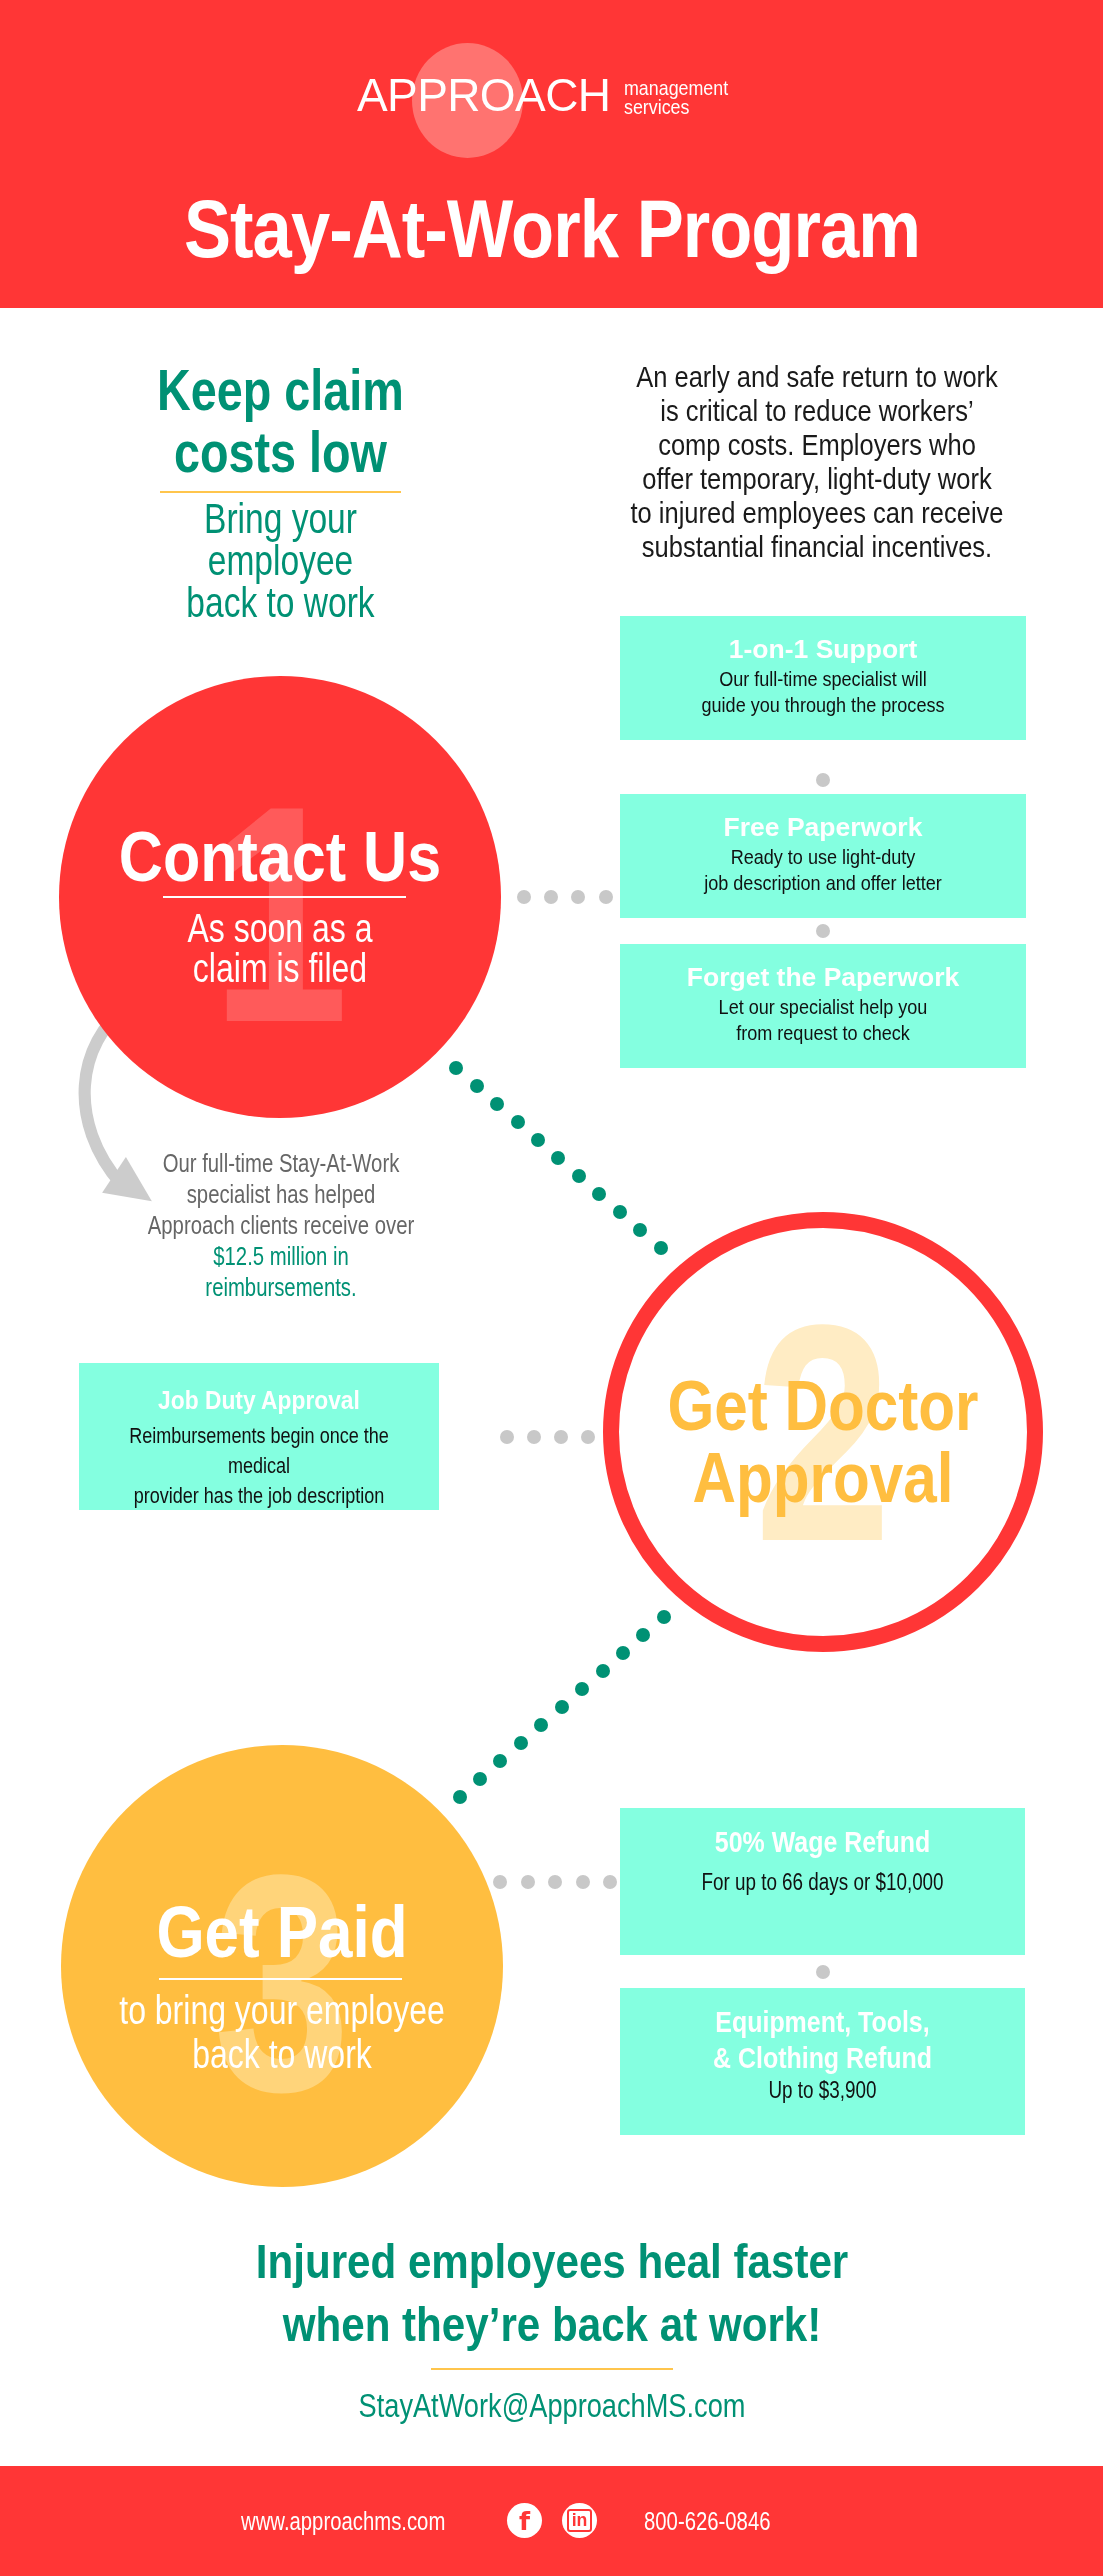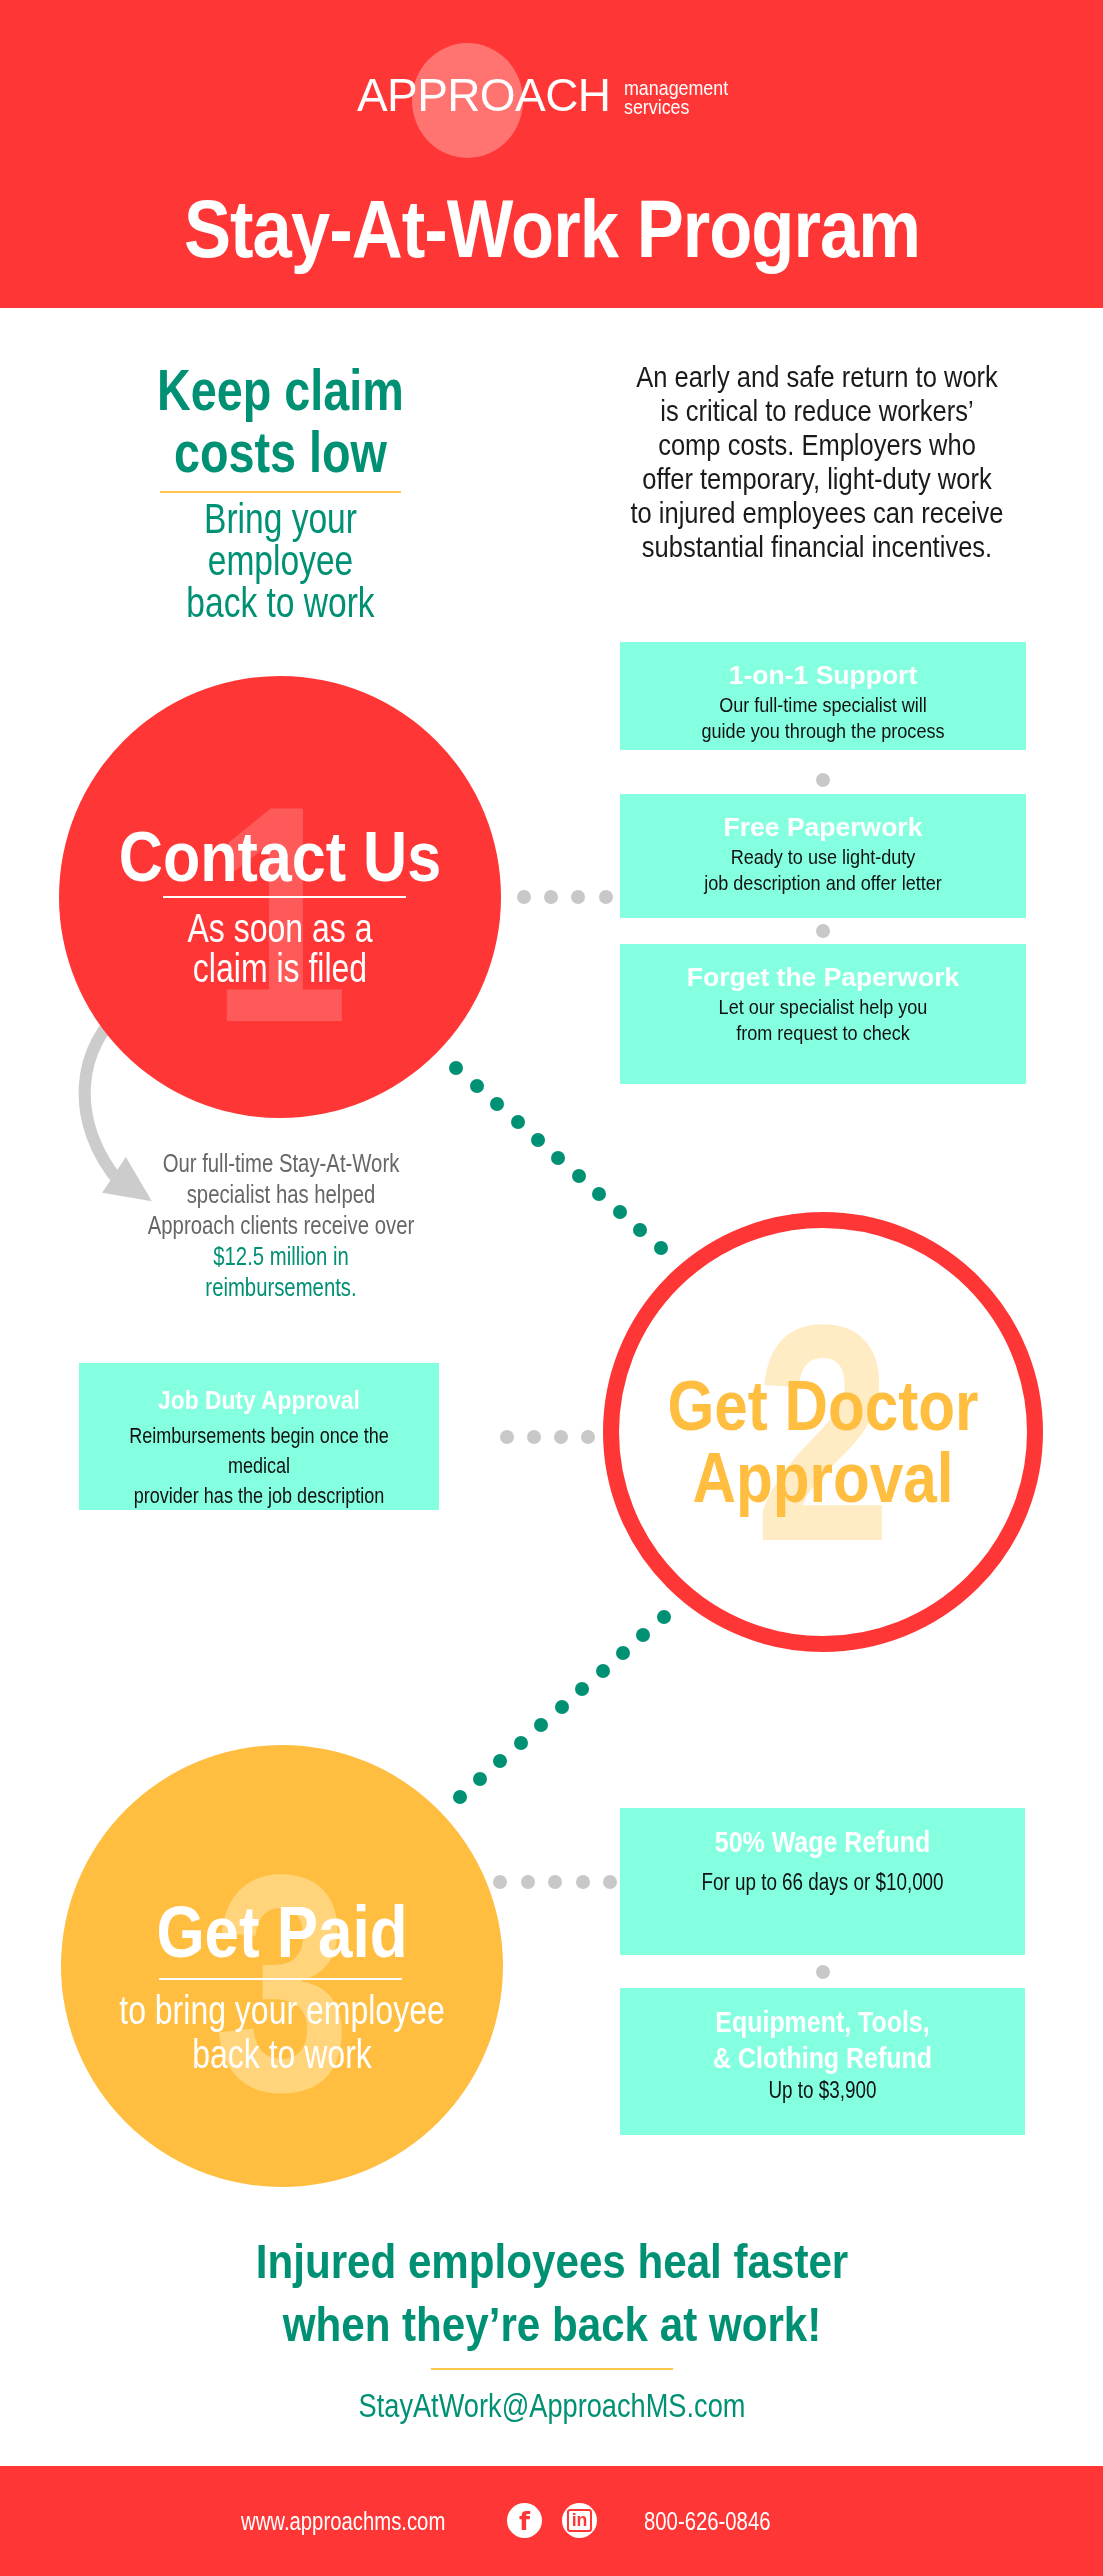--- a/index.html
+++ b/index.html
@@ -84,37 +84,37 @@
     <div>As soon as a</div>
     <div>claim is filed</div>
   </div>
 </div>
 
 <div class="abs dot-g" style="left:517px;top:890px"></div>
 <div class="abs dot-g" style="left:544px;top:890px"></div>
 <div class="abs dot-g" style="left:571px;top:890px"></div>
 <div class="abs dot-g" style="left:599px;top:890px"></div>
 
-<div class="abs box" style="left:620px;top:642px;width:406px;height:108px;">
+<div class="abs box" style="left:620px;top:616px;width:406px;height:124px;">
   <div class="box-title" style="padding-top:16.6px;font-size:26.5px;line-height:33px;">1-on-1 Support</div>
   <div class="box-text" style="font-size:21px;line-height:26px;transform:scaleX(0.86);">
     <div>Our full-time specialist will</div>
     <div>guide you through the process</div>
   </div>
 </div>
 <div class="abs dot-g" style="left:816px;top:773px"></div>
 <div class="abs box" style="left:620px;top:794px;width:406px;height:124px;">
   <div class="box-title" style="padding-top:16.6px;font-size:26.5px;line-height:33px;">Free Paperwork</div>
   <div class="box-text" style="font-size:21px;line-height:26px;transform:scaleX(0.86);">
     <div>Ready to use light-duty</div>
     <div>job description and offer letter</div>
   </div>
 </div>
 <div class="abs dot-g" style="left:816px;top:924px"></div>
-<div class="abs box" style="left:620px;top:944px;width:406px;height:140px;">
+<div class="abs box" style="left:620px;top:944px;width:406px;height:124px;">
   <div class="box-title" style="padding-top:16.6px;font-size:26.5px;line-height:33px;">Forget the Paperwork</div>
   <div class="box-text" style="font-size:21px;line-height:26px;transform:scaleX(0.86);">
     <div>Let our specialist help you</div>
     <div>from request to check</div>
   </div>
 </div>
 
 <div class="abs stat">
   <div>Our full-time Stay-At-Work</div>
   <div>specialist has helped</div>

